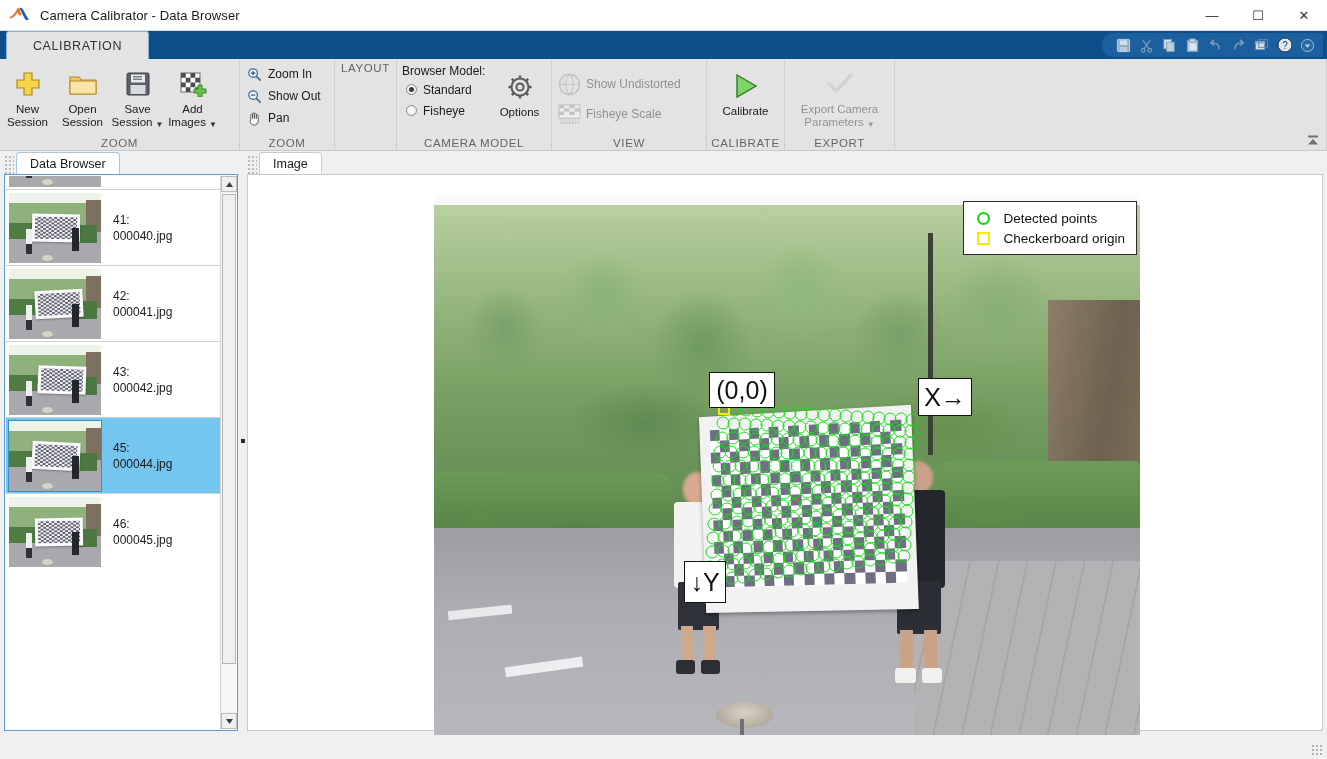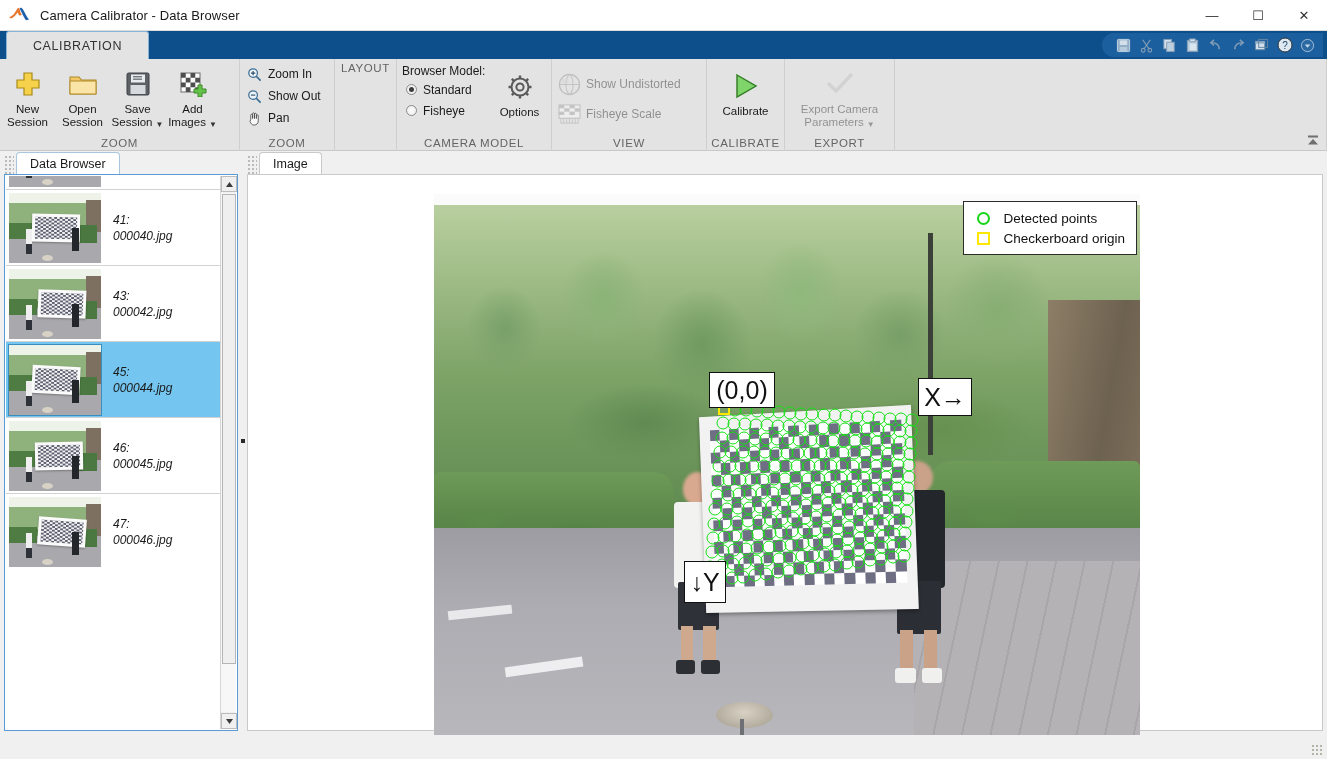--- a/index.html
+++ b/index.html
@@ -148,21 +148,20 @@
     position: absolute; left: 0; top: 23px;
     width: 234px; height: 557px;
     background: #fff;
     border: 1px solid #5b9bd5;
   }
   #thumblist {
     position: absolute; left: 1px; top: 1px;
     width: 216px; height: 392px;
     overflow: hidden;
     background: #fef9c3;
-    font-style: italic;
   }
   .thumbrow {
     display: flex; align-items: center;
     height: 76px; width: 216px;
     border-bottom: 1px solid #d2d2d2;
     background: #fff;
   }
   .thumbrow.selected { background: #74c5f0; }
   .thumbrow.selected .thumbimg { outline: 1px solid #3a8fc0; }
   .thumbimg {
@@ -658,20 +657,36 @@
               <div style="position:absolute;right:4%;top:46%;width:28%;height:26%;background:#4a7840;"></div>
               <div style="position:absolute;left:25%;top:30%;width:52%;height:40%;background:#fafafa;transform:rotate(1deg);box-shadow:0 1px 2px rgba(0,0,0,.3);">
                 <div style="position:absolute;left:6%;top:9%;right:6%;bottom:11%;background:repeating-conic-gradient(#5d5f70 0% 25%, #f4f4f4 0% 50%);background-size:13% 17%;"></div>
               </div>
               <div style="position:absolute;left:18%;top:52%;width:7%;height:30%;background:#efefef;"></div>
               <div style="position:absolute;left:18%;top:74%;width:7%;height:14%;background:#2e3138;"></div>
               <div style="position:absolute;left:68%;top:50%;width:8%;height:34%;background:#23262b;"></div>
               <div style="position:absolute;left:36%;bottom:2%;width:12%;height:9%;background:#d8d2c6;border-radius:50%;"></div>
             </div>
             <div class="thumblabel"><span>41:</span><br><span>000040.jpg</span></div>
+          </div>
+          <div class="thumbrow">
+            <div class="thumbimg">
+              <div style="position:absolute;inset:0;background:linear-gradient(#eef3ea 0 14%,#8fb27c 14% 46%,#5c8a4e 46% 56%,#a9a8ad 56% 100%);"></div>
+              <div style="position:absolute;right:0;top:10%;width:16%;height:46%;background:#7d7060;"></div>
+              <div style="position:absolute;left:0;top:44%;width:30%;height:22%;background:#4e7c42;"></div>
+              <div style="position:absolute;right:4%;top:46%;width:28%;height:26%;background:#4a7840;"></div>
+              <div style="position:absolute;left:28%;top:30%;width:52%;height:40%;background:#fafafa;transform:rotate(-3deg);box-shadow:0 1px 2px rgba(0,0,0,.3);">
+                <div style="position:absolute;left:6%;top:9%;right:6%;bottom:11%;background:repeating-conic-gradient(#5d5f70 0% 25%, #f4f4f4 0% 50%);background-size:13% 17%;"></div>
+              </div>
+              <div style="position:absolute;left:18%;top:52%;width:7%;height:30%;background:#efefef;"></div>
+              <div style="position:absolute;left:18%;top:74%;width:7%;height:14%;background:#2e3138;"></div>
+              <div style="position:absolute;left:68%;top:50%;width:8%;height:34%;background:#23262b;"></div>
+              <div style="position:absolute;left:36%;bottom:2%;width:12%;height:9%;background:#d8d2c6;border-radius:50%;"></div>
+            </div>
+            <div class="thumblabel"><span>42:</span><br><span>000041.jpg</span></div>
           </div>
           <div class="thumbrow">
             <div class="thumbimg">
               <div style="position:absolute;inset:0;background:linear-gradient(#eef3ea 0 14%,#8fb27c 14% 46%,#5c8a4e 46% 56%,#a9a8ad 56% 100%);"></div>
               <div style="position:absolute;right:0;top:10%;width:16%;height:46%;background:#7d7060;"></div>
               <div style="position:absolute;left:0;top:44%;width:30%;height:22%;background:#4e7c42;"></div>
               <div style="position:absolute;right:4%;top:46%;width:28%;height:26%;background:#4a7840;"></div>
               <div style="position:absolute;left:31%;top:30%;width:52%;height:40%;background:#fafafa;transform:rotate(2deg);box-shadow:0 1px 2px rgba(0,0,0,.3);">
                 <div style="position:absolute;left:6%;top:9%;right:6%;bottom:11%;background:repeating-conic-gradient(#5d5f70 0% 25%, #f4f4f4 0% 50%);background-size:13% 17%;"></div>
               </div>

